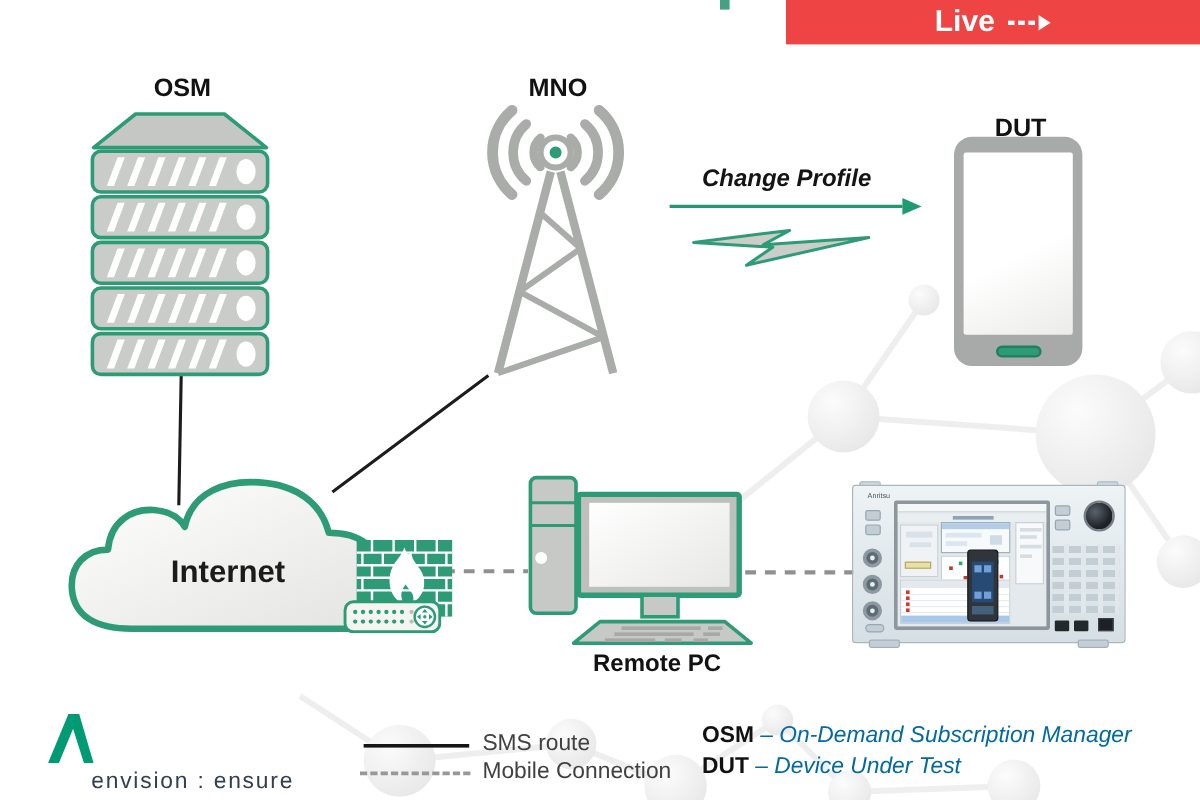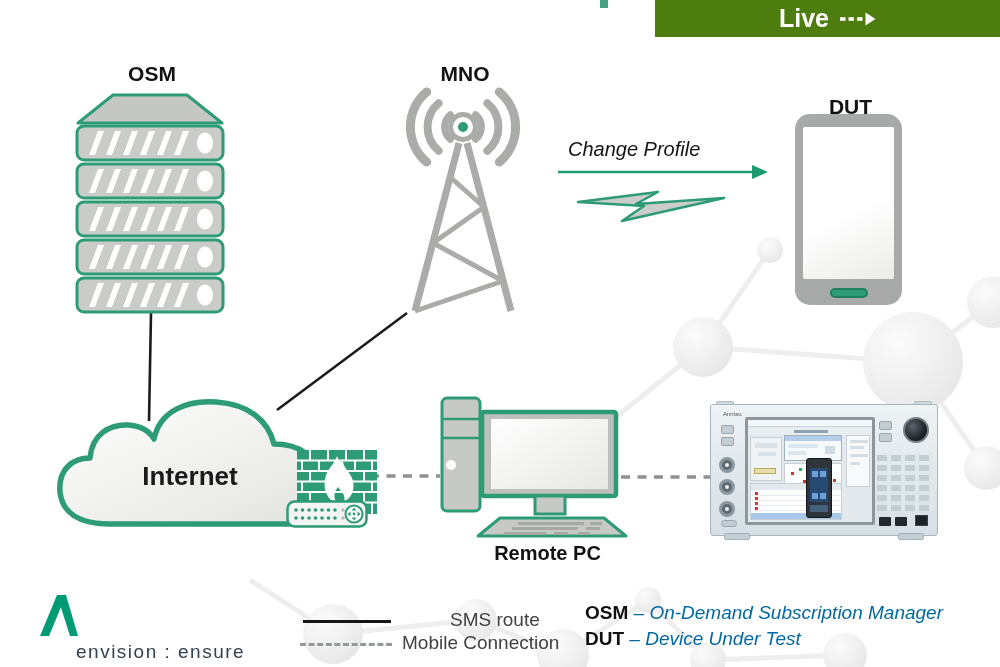--- a/index.html
+++ b/index.html
@@ -7,35 +7,35 @@
   #canvas {
     position:relative; width:1000px; height:667px; overflow:hidden;
     background:#ffffff; font-family:"Liberation Sans","DejaVu Sans",sans-serif;
   }
   .abs { position:absolute; }
   svg { display:block; }
 
   
   .banner {
     left:655px; top:0; width:345px; height:37px;
-    background:#4d7c0f; color:#fff; display:flex; align-items:center;
+    background:#ef4444; color:#fff; display:flex; align-items:center;
     justify-content:center; gap:11px; font-size:25px; font-weight:bold;
     z-index:6;
   }
   .banner-fragment { left:600px; top:0; width:8px; height:8px; background:#46A183; z-index:6; }
 
   
   .node-label { font-weight:bold; color:#121212; text-align:center; z-index:4; }
   .lbl-osm { left:77px;  top:62px;  width:150px; font-size:21px; }
   .lbl-mno { left:390px; top:62px;  width:150px; font-size:21px; }
   .lbl-dut { left:803px; top:95px;  width:95px;  font-size:21px; }
   .lbl-rpc { left:455px; top:542px; width:185px; font-size:20px; }
   .lbl-sim { left:700px; top:542px; width:250px; font-size:20px; }
   .lbl-change { left:568px; top:138px; width:175px; font-size:20px;
-                font-style:italic; font-weight:normal; color:#141414; text-align:left; z-index:4; }
+                font-style:italic; font-weight:bold; color:#141414; text-align:center; z-index:4; }
 
   
   .phone { left:795px; top:114px; width:107px; height:191px; background:#a7aaa9;
            border-radius:15px; z-index:3; }
   .phone-screen { position:absolute; left:8px; right:8px; top:13px; bottom:26px;
                   background:linear-gradient(155deg,#ffffff 55%,#ebebe9); border-radius:2px; }
   .phone-home { position:absolute; left:50%; transform:translateX(-50%); bottom:7px;
                 width:38px; height:10px; border-radius:5px; background:#2E9B77;
                 border:2px solid #1f7f60; }
 
@@ -68,21 +68,21 @@
   .sim-keypad::after { content:""; position:absolute; inset:0;
                 background:repeating-linear-gradient(to right, transparent 0 10px, #e0e8ec 10px 14px); }
   .sim-usb { position:absolute; width:12px; height:9px; background:#23282d; border-radius:1px; }
   .sim-port { position:absolute; left:204px; top:110px; width:13px; height:11px;
               background:#1d2126; border:1px solid #3a4248; }
 
   
   .legend-solid { left:303px; top:620px; width:88px; height:0; border-top:3px solid #161616; z-index:4; }
   .legend-dashed { left:300px; top:643px; width:92px; height:0; border-top:3px dashed #96999a; z-index:4; }
   .legend-text { color:#414141; font-size:19px; z-index:4; }
-  .lt1 { left:402px; top:609px;margin-left:48px; }
+  .lt1 { left:402px; top:609px; }
   .lt2 { left:402px; top:632px; }
   .defs { left:585px; top:600px; width:410px; z-index:4; font-size:19px; }
   .defs .row { line-height:26px; white-space:nowrap; }
   .defs b { color:#111; }
   .defs span.d { color:#0369a1;font-style:italic; }
 
   
   .logo { left:38px; top:592px; display:flex; align-items:flex-end; z-index:4; }
   .logo-word { font-size:47px; font-weight:bold; color:#009B74; letter-spacing:-1px; line-height:44px; }
   .tagline { left:76px; top:641px; font-size:19px; color:#33404e; letter-spacing:1.5px; z-index:4; }

